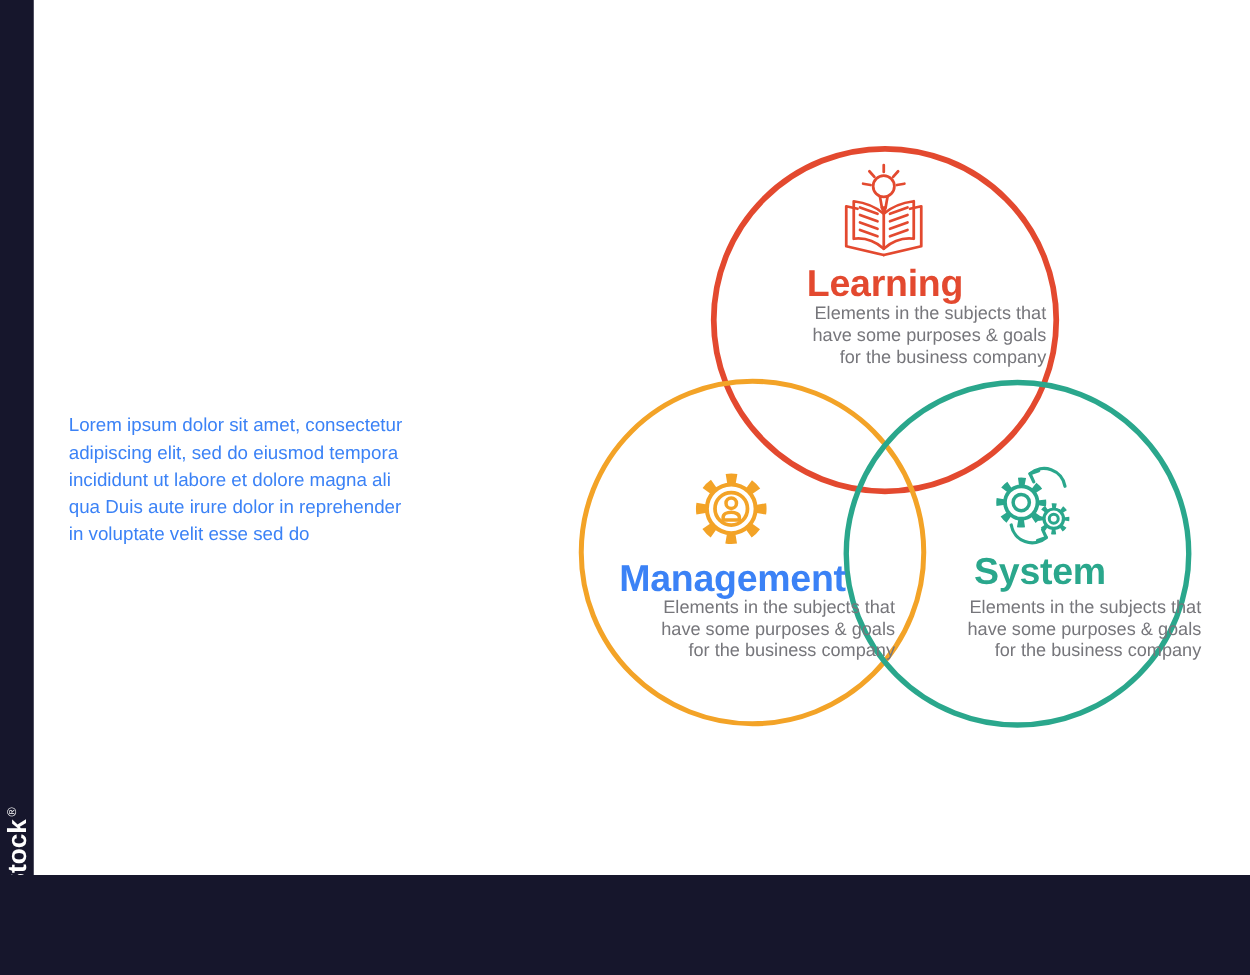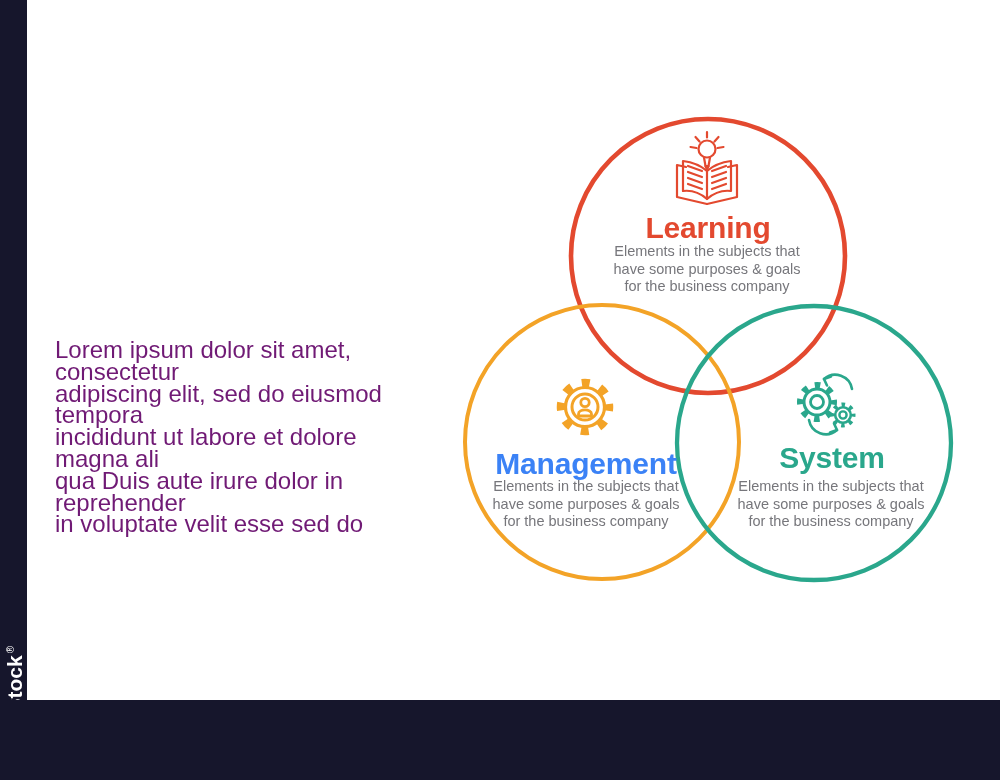--- a/index.html
+++ b/index.html
@@ -3,27 +3,27 @@
 <meta charset="utf-8">
 <style>
   html,body{margin:0;padding:0;background:#fff;}
   .stage{position:relative;width:1000px;height:780px;background:#ffffff;overflow:hidden;
          font-family:"Liberation Sans","DejaVu Sans",sans-serif;}
   .venn{position:absolute;left:0;top:0;width:1000px;height:780px;}
 
   
   .intro-title{position:absolute;left:55px;top:256px;font-size:31px;font-weight:700;
                color:#3f3f44;letter-spacing:.6px;}
-  .intro-para{position:absolute;left:55px;top:315px;width:380px;font-size:24px;
-              line-height:21.8px;color:#701a75;white-space:pre-line;}
+  .intro-para{position:absolute;left:55px;top:315px;width:380px;font-size:15px;
+              line-height:21.8px;color:#3b82f6;white-space:pre-line;}
 
   
   .node-label{position:absolute;width:300px;text-align:center;font-weight:700;
               font-size:30px;letter-spacing:-.2px;}
-  .node-desc{position:absolute;width:260px;text-align:center;font-size:14.5px;
+  .node-desc{position:absolute;width:260px;text-align:right;font-size:14.5px;
              line-height:17.6px;color:#76767b;white-space:pre-line;}
 
   
   .side-bar{position:absolute;left:0;top:0;width:27px;height:780px;background:#16162c;}
   .side-logo{position:absolute;left:3px;top:772px;width:300px;transform:rotate(-90deg);
              transform-origin:0 0;font-size:21px;color:#fff;white-space:nowrap;}
   .bottom-bar{position:absolute;left:0;top:700px;width:1000px;height:80px;background:#16162c;}
   .w-light{font-weight:300;}
   .w-bold{font-weight:700;}
   .w-reg{font-size:13px;position:relative;top:-12px;margin-left:2px;}

